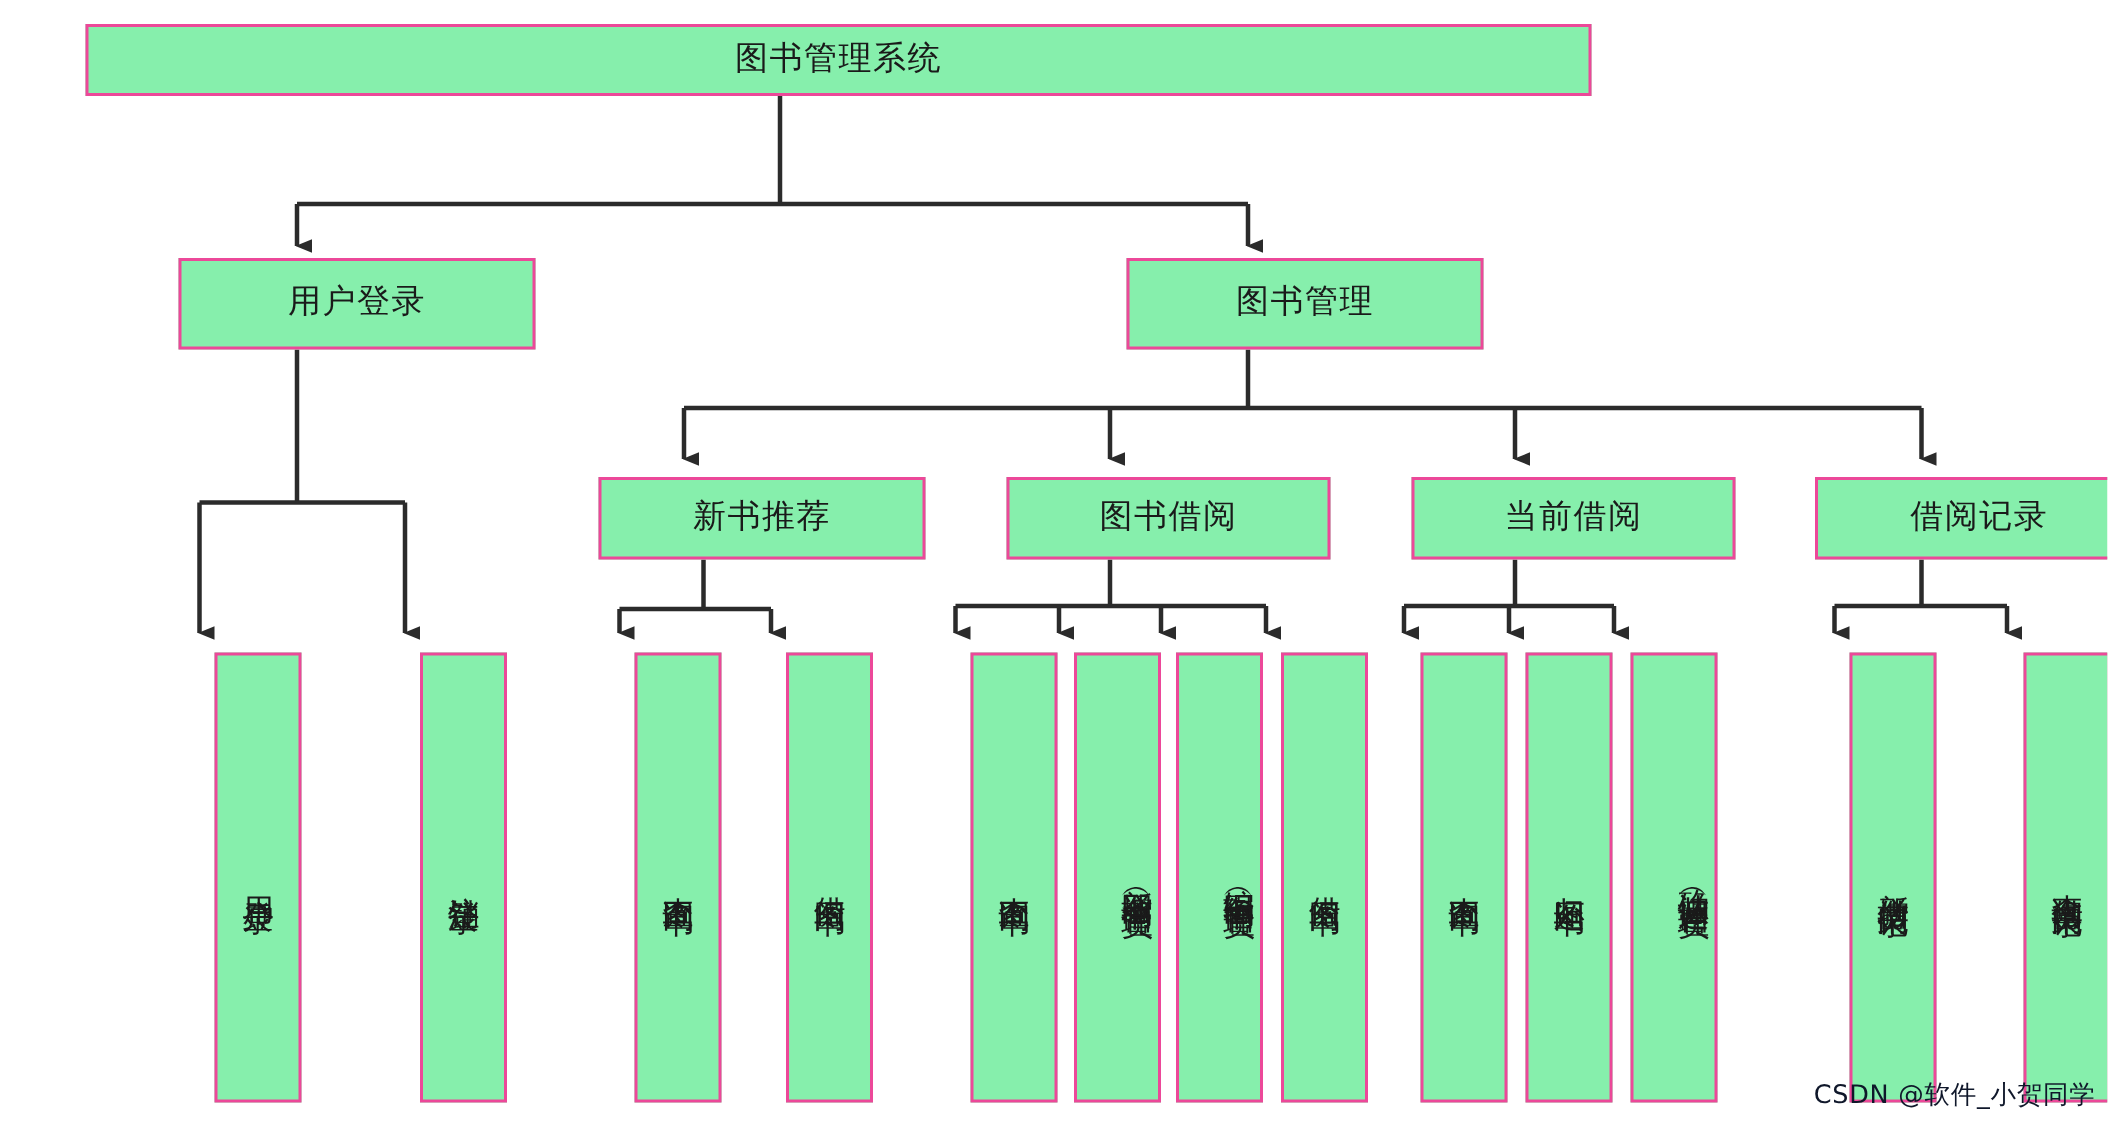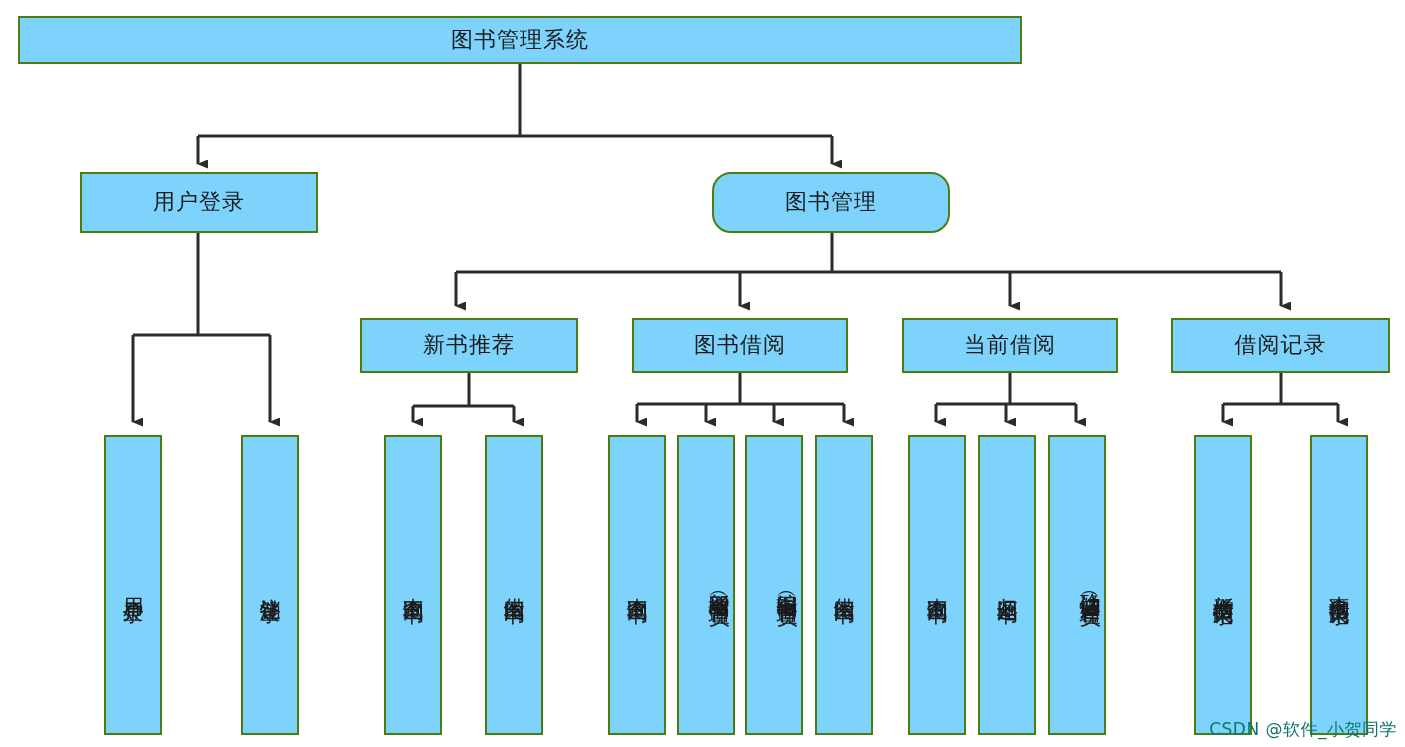--- a/index.html
+++ b/index.html
@@ -13,26 +13,27 @@
   #canvas {
     position: relative;
     width: 1405px;
     height: 747px;
     background: #ffffff;
     overflow: hidden;
   }
   .node {
     position: absolute;
     box-sizing: border-box;
-    border: 2px solid #4d7c0f;
-    background: #7dd3fc;
+    border: 2px solid #ec4899;
+    background: #86efac;
     display: flex;
     align-items: center;
     justify-content: center;
     color: #1a1a1a;
+    margin-left: 39px;
   }
   .node-h {
     font-size: 22px;
     line-height: 1.2;
     letter-spacing: 1px;
     white-space: nowrap;
   }
   .node-v {
     font-size: 21px;
     line-height: 1.35;
@@ -51,21 +52,21 @@
     top: 0;
     width: 1405px;
     height: 747px;
     pointer-events: none;
   }
   .watermark {
     position: absolute;
     right: 8px;
     bottom: 6px;
     font-size: 17px;
-    color: #0f766e;
+    color: #0f172a;
     letter-spacing: 0.5px;
     white-space: nowrap;
   }
 </style>
 </head>
 <body>
 
 <div id="canvas">
 
   <svg class="links" viewBox="0 0 1405 747" xmlns="http://www.w3.org/2000/svg">
@@ -119,21 +120,21 @@
   </svg>
 
   <div class="node node-h" style="left:18px; top:16px; width:1004px; height:48px;">
     <span>图书管理系统</span>
   </div>
 
   <div class="node node-h" style="left:80px; top:172px; width:238px; height:61px;">
     <span>用户登录</span>
   </div>
 
-  <div class="node node-h" style="left:712px; top:172px; width:238px; height:61px;border-radius:19px;">
+  <div class="node node-h" style="left:712px; top:172px; width:238px; height:61px;">
     <span>图书管理</span>
   </div>
 
   <div class="node node-h" style="left:632px; top:318px; width:216px; height:55px;">
     <span>图书借阅</span>
   </div>
 
   <div class="node node-h" style="left:360px; top:318px; width:218px; height:55px;">
     <span>新书推荐</span>
   </div>

